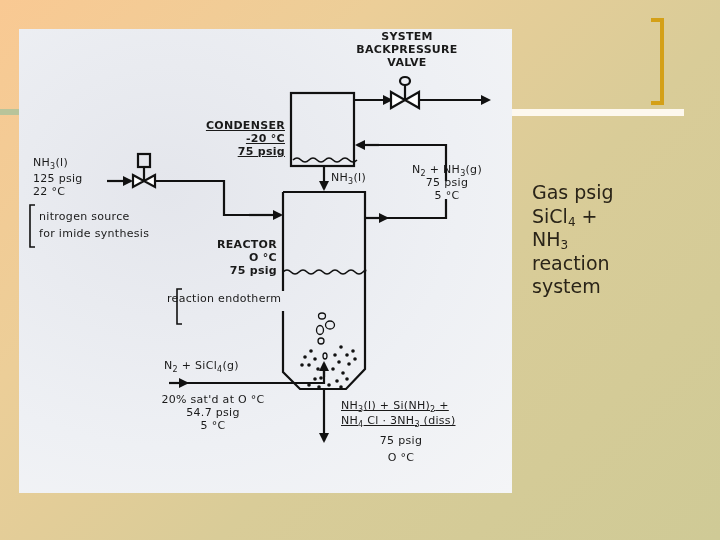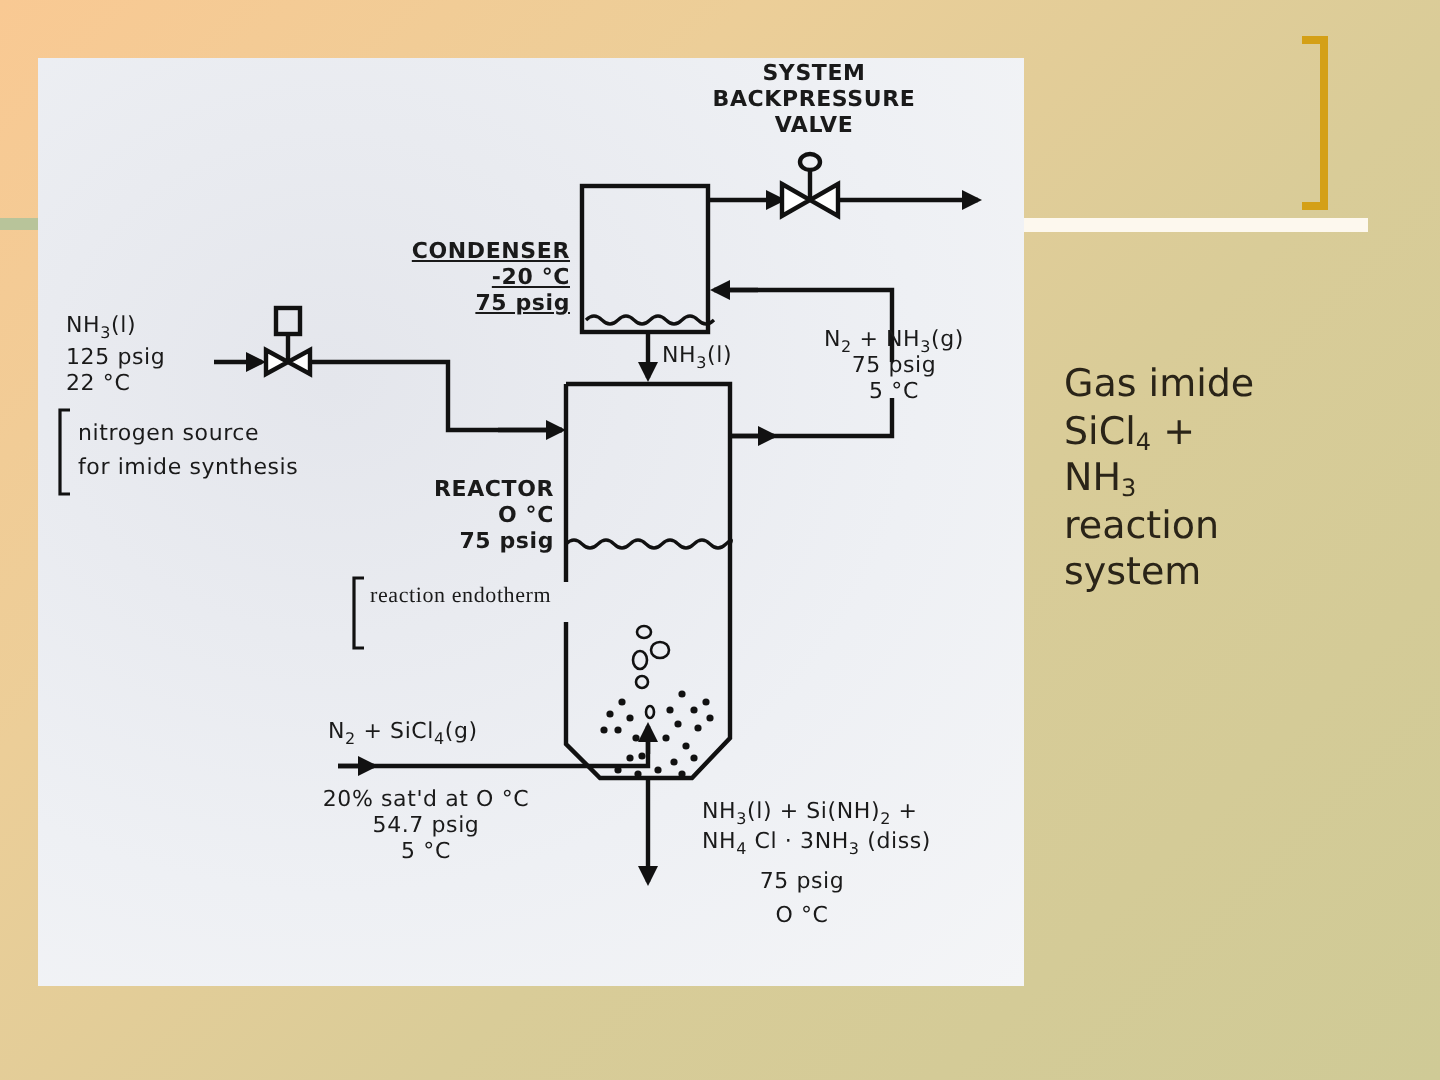--- a/index.html
+++ b/index.html
@@ -159,42 +159,42 @@
     <div><span>N</span><sub>2</sub><span> + NH</span><sub>3</sub><span>(g)</span></div>
     <div>75 psig</div>
     <div>5 °C</div>
   </div>
 
   <div class="lbl bold right" style="left:150px;top:209px;width:108px;">
     <div>REACTOR</div>
     <div>O °C</div>
     <div>75 psig</div>
   </div>
-  <div class="lbl" style="left:166px;top:262px;line-height:15px;font-family:Liberation Serif, serif;">
+  <div class="lbl" style="left:148px;top:262px;line-height:15px;">
     <div>reaction endotherm</div>
   </div>
 
   <div class="lbl" style="left:145px;top:330px;">
     <span>N</span><sub>2</sub><span> + SiCl</span><sub>4</sub><span>(g)</span>
   </div>
   <div class="lbl center" style="left:124px;top:364px;width:140px;">
     <div>20% sat'd at O °C</div>
     <div>54.7 psig</div>
     <div>5 °C</div>
   </div>
 
-  <div class="lbl" style="left:332px;top:369px;line-height:15px;">
+  <div class="lbl" style="left:322px;top:369px;line-height:15px;text-decoration:underline;">
     <div><span>NH</span><sub>3</sub><span>(l) + Si(NH)</span><sub>2</sub><span> +</span></div>
     <div><span>NH</span><sub>4</sub><span> Cl · 3NH</span><sub>3</sub><span> (diss)</span></div>
   </div>
   <div class="lbl center" style="left:342px;top:403px;width:80px;line-height:17px;">
     <div>75 psig</div>
     <div>O °C</div>
   </div>
 </div>
 
 <div class="side-text">
-  <div>Gas imide</div>
+  <div>Gas psig</div>
   <div><span>SiCl</span><sub>4</sub><span> +</span></div>
   <div><span>NH</span><sub>3</sub></div>
   <div>reaction</div>
   <div>system</div>
 </div>
 
 </body></html>

